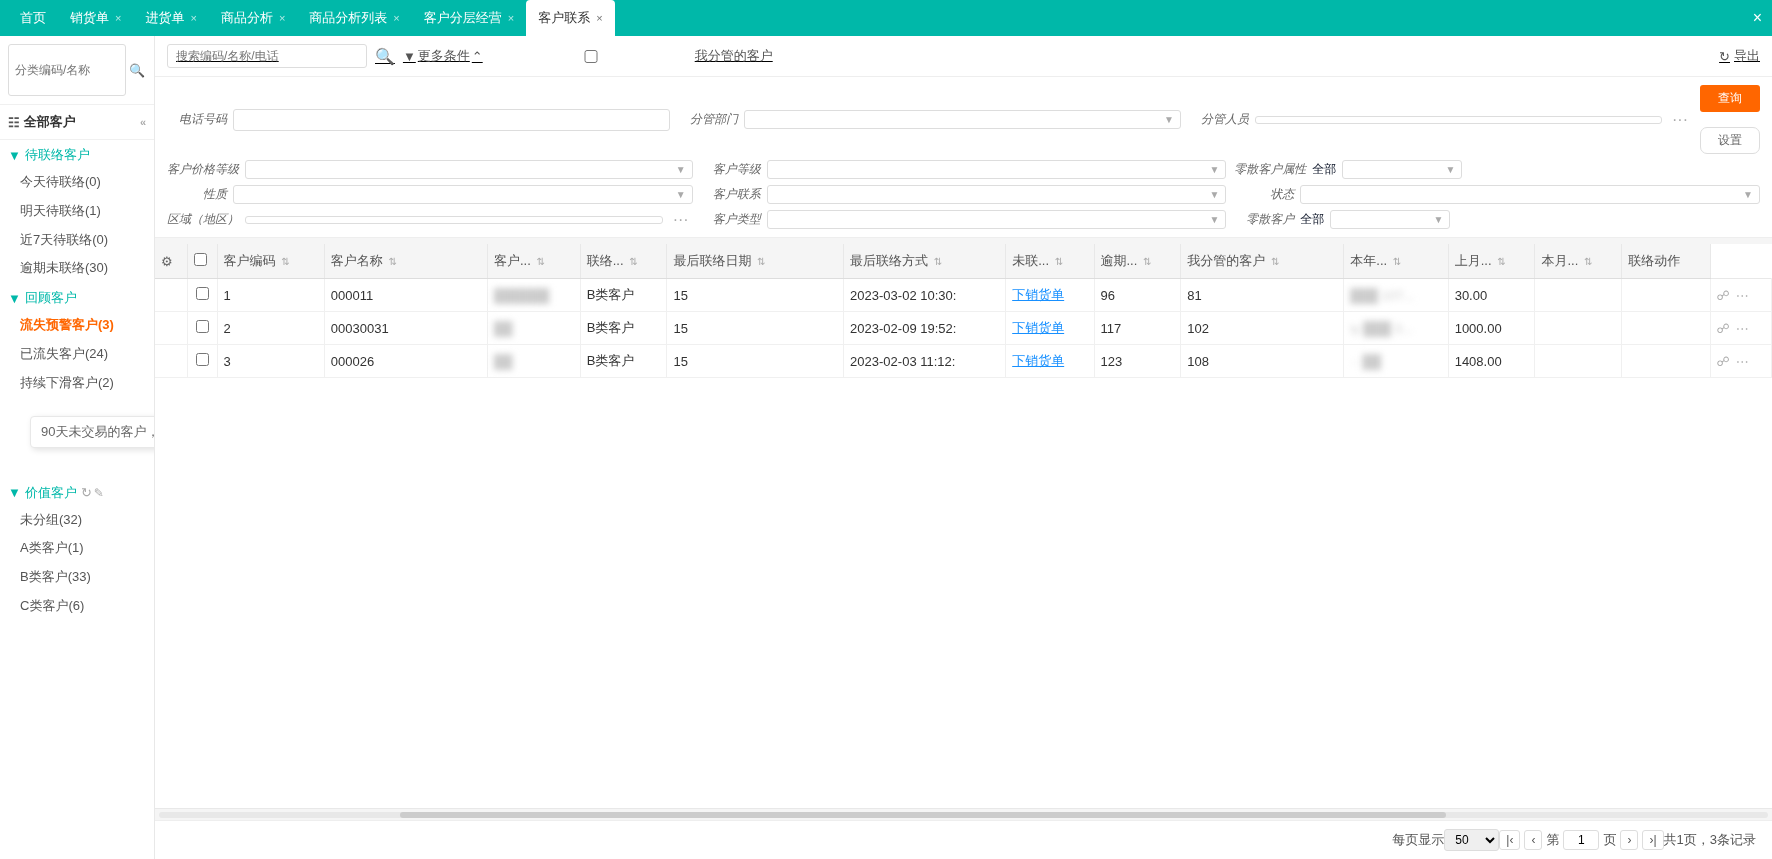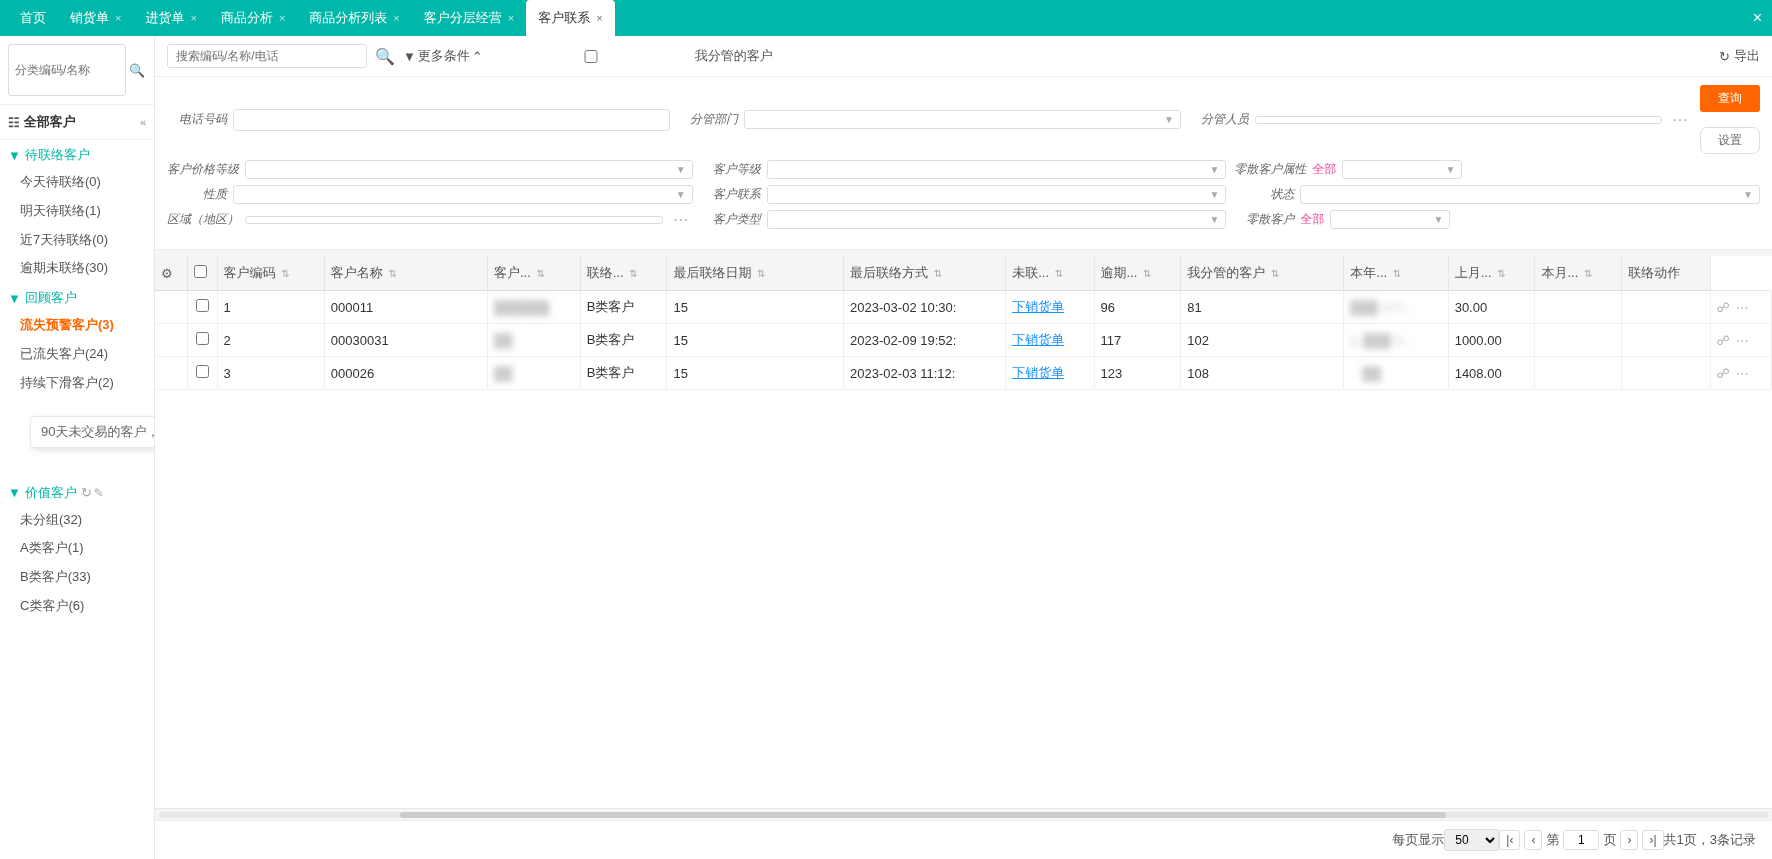--- a/index.html
+++ b/index.html
@@ -150,20 +150,21 @@
     }
 
     
     .filter-bar {
       background: #fff;
       padding: 8px 12px;
       display: flex;
       align-items: center;
       gap: 8px;
       border-bottom: 1px solid #eee;
+      text-decoration: underline;
     }
     .filter-bar input {
       border: 1px solid #ddd;
       border-radius: 3px;
       padding: 4px 8px;
       font-size: 12px;
       width: 200px;
       outline: none;
     }
     .filter-bar .icon-btn {
@@ -202,21 +203,21 @@
       background: #fff;
       border-bottom: 1px solid #eee;
       padding: 8px 12px;
     }
     .adv-filter-row {
       display: flex;
       align-items: center;
       gap: 8px;
       margin-bottom: 6px;
     }
-    .adv-filter-row:last-child { margin-bottom: 12px; }
+    .adv-filter-row:last-child { margin-bottom: 0; }
     .filter-field {
       display: flex;
       align-items: center;
       flex: 1;
       gap: 6px;
     }
     .filter-field label {
       color: #666;
       font-size: 12px;
       white-space: nowrap;
@@ -407,21 +408,21 @@
     .hscroll-thumb {
       width: 65%;
       height: 6px;
       background: #ccc;
       border-radius: 3px;
       position: absolute;
       left: 15%;
     }
     .inline-text {
       font-size: 12px;
-      color: #ec4899;
+      color: #0f172a;
     }
   </style>
 </head>
 <body>
 
 <div class="top-nav">
   <div class="nav-tab home">
     <span>首页</span>
   </div>
   <div class="nav-tab">

